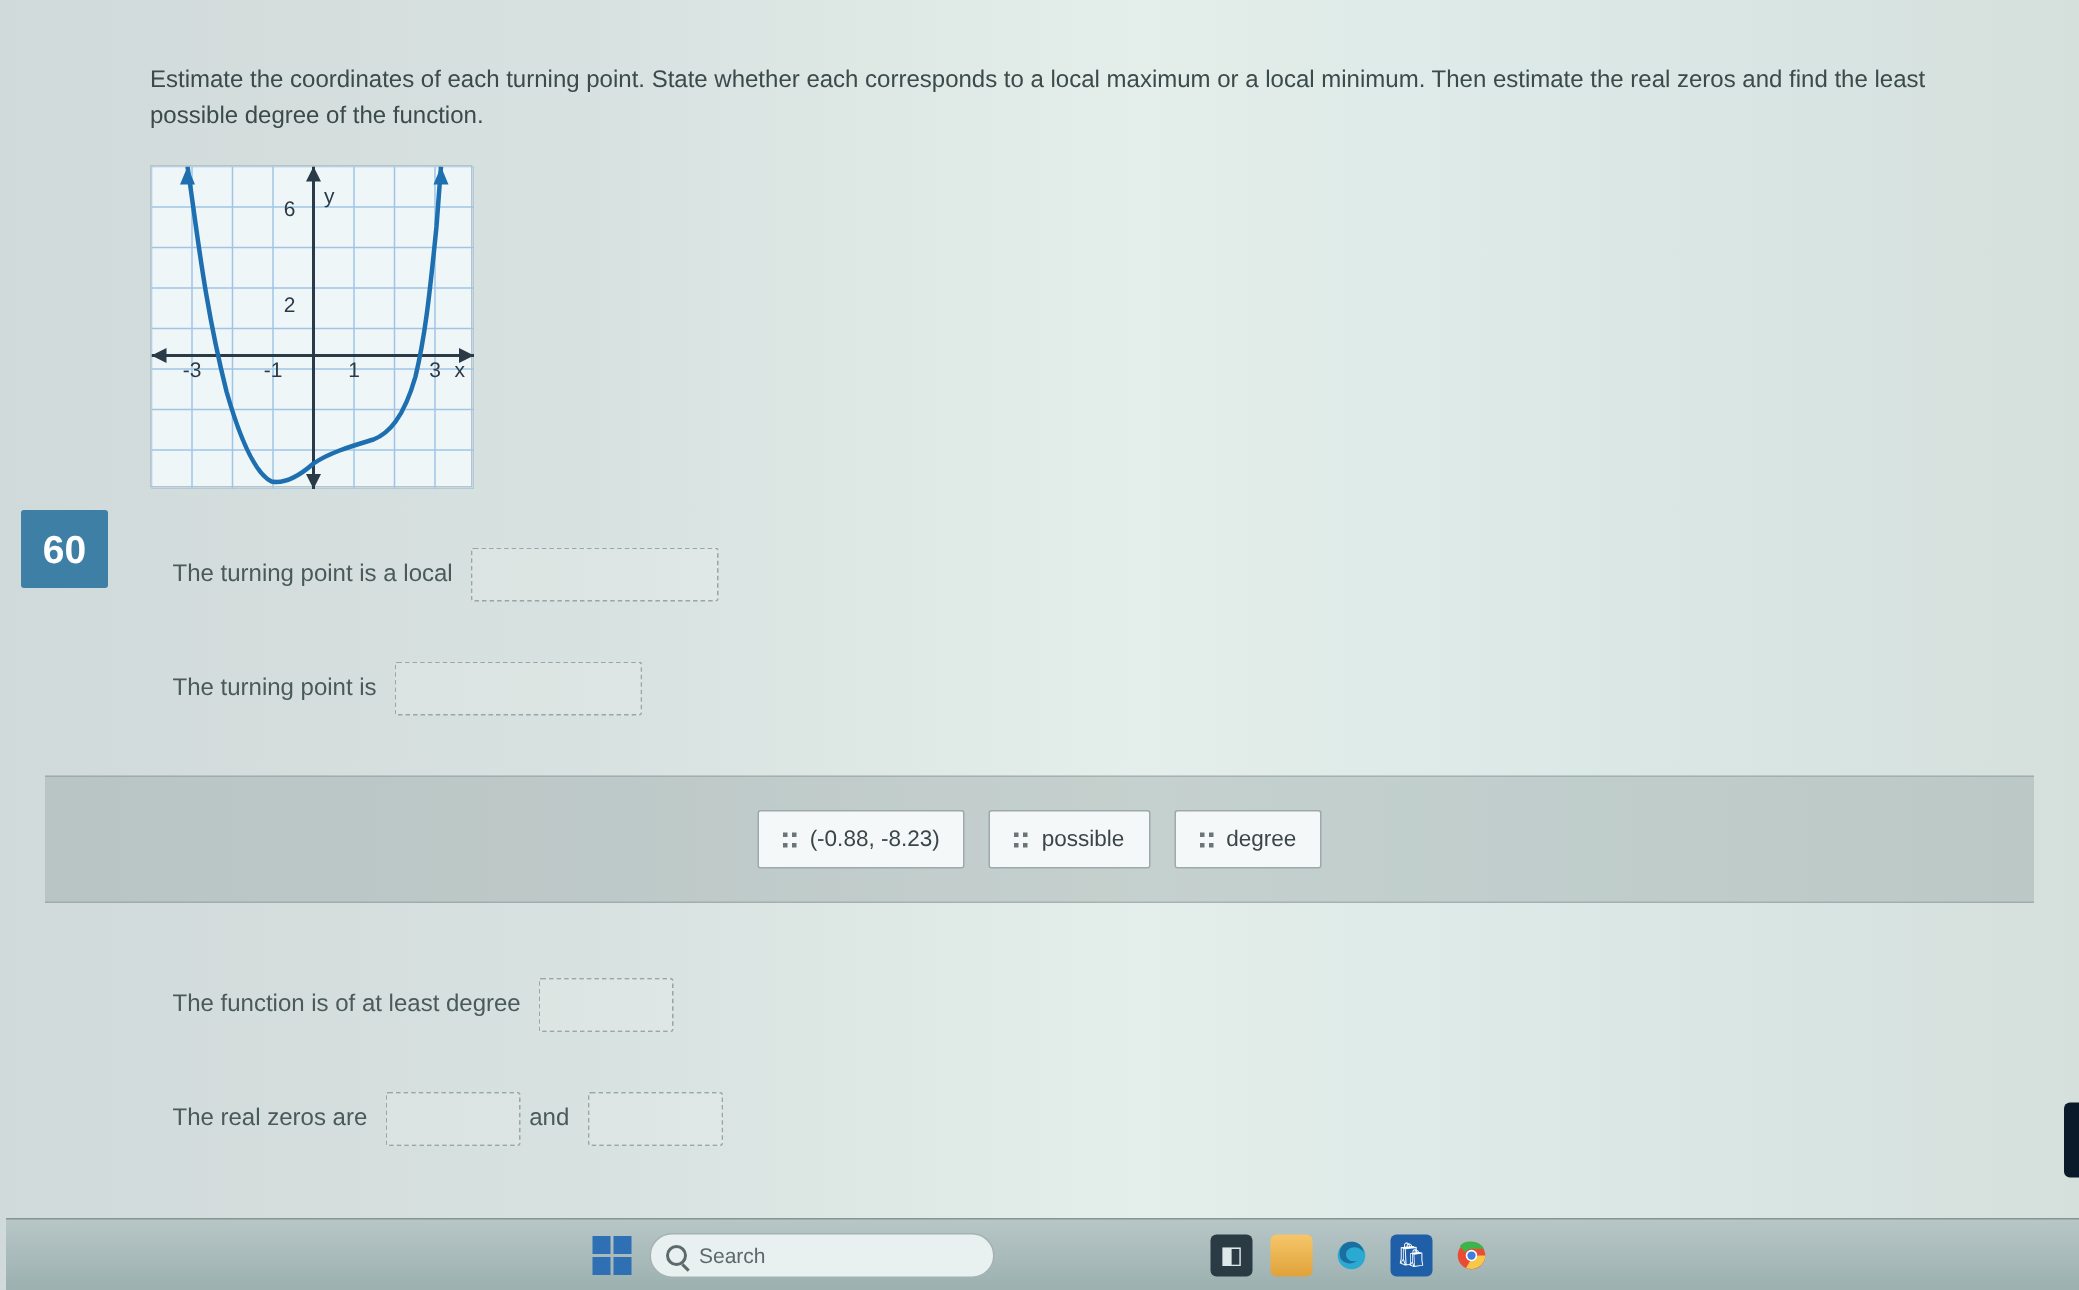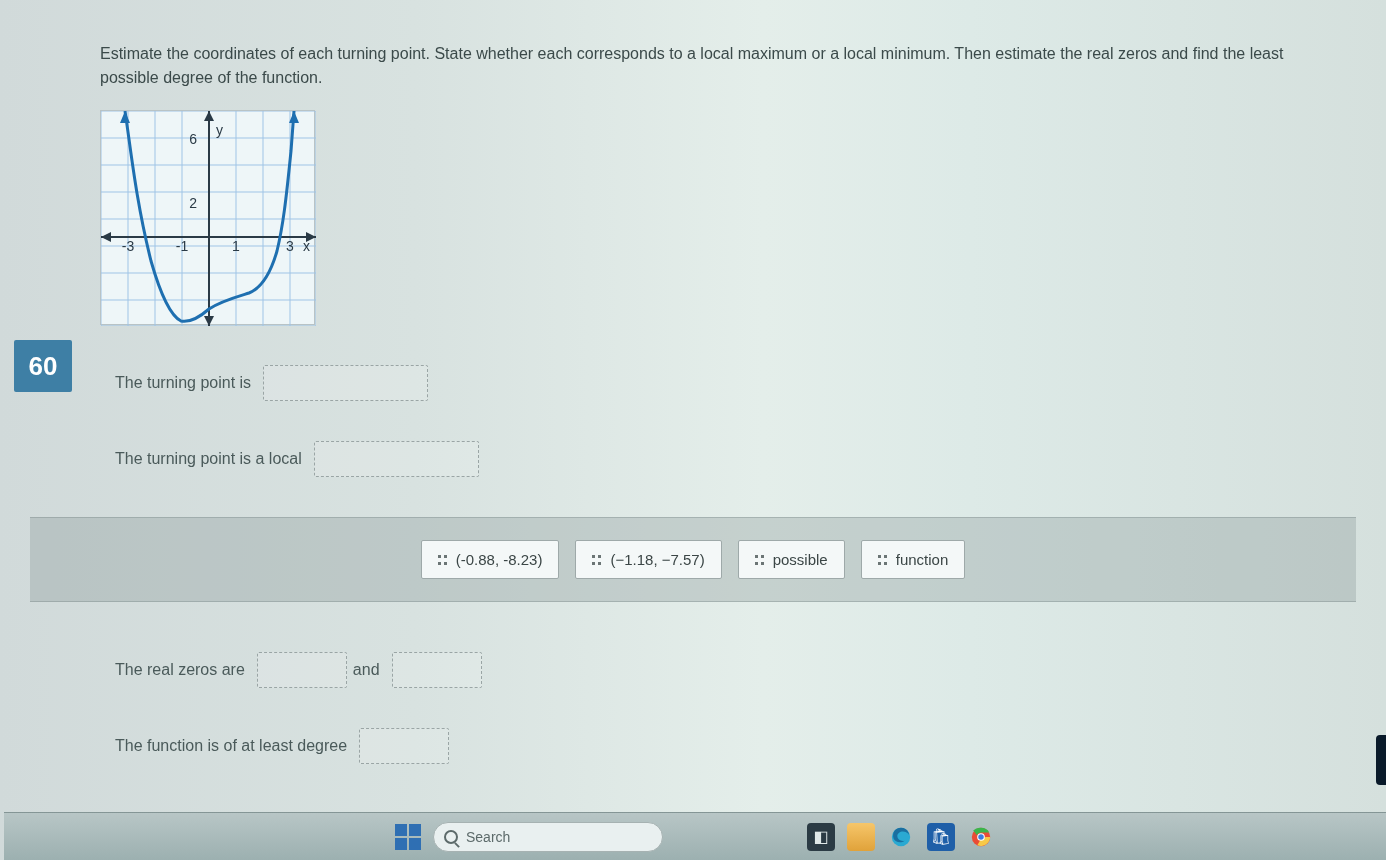--- a/index.html
+++ b/index.html
@@ -249,57 +249,53 @@
                  L 193 0" fill="none" stroke="#1e6fb0" stroke-width="3"></path>
         <polygon points="24,0 19,12 29,12" fill="#1e6fb0"></polygon>
         <polygon points="193,0 188,12 198,12" fill="#1e6fb0"></polygon>
       </svg>
     </div>
 
     <div class="qnum">60</div>
 
     <div class="answers">
       <div class="line">
-        <span class="lab">The turning point is</span>
+        <span class="lab">The turning point is a local</span>
         <span class="dropzone" style="min-width:165px"></span>
       </div>
       <div class="line">
-        <span class="lab">The turning point is a local</span>
+        <span class="lab">The turning point is</span>
         <span class="dropzone" style="min-width:165px"></span>
       </div>
     </div>
 
     <div class="tiles-bar">
       <div class="tile">
           <span class="grip"></span>
           <span>(-0.88, -8.23)</span>
         </div>
       <div class="tile">
           <span class="grip"></span>
-          <span>(−1.18, −7.57)</span>
-        </div>
-      <div class="tile">
-          <span class="grip"></span>
           <span>possible</span>
         </div>
       <div class="tile">
           <span class="grip"></span>
-          <span>function</span>
+          <span>degree</span>
         </div>
     </div>
 
     <div class="section2">
+      <div class="line">
+        <span class="lab">The function is of at least degree</span>
+        <span class="dropzone small"></span>
+      </div>
       <div class="line">
         <span class="lab">The real zeros are</span>
         <span class="dropzone small"></span>
         <span class="lab">and</span>
-        <span class="dropzone small"></span>
-      </div>
-      <div class="line">
-        <span class="lab">The function is of at least degree</span>
         <span class="dropzone small"></span>
       </div>
     </div>
 
   </div>
 
   <div class="side-blob"></div>
 
   <div class="taskbar">
     <div class="start-btn" title="Start">

